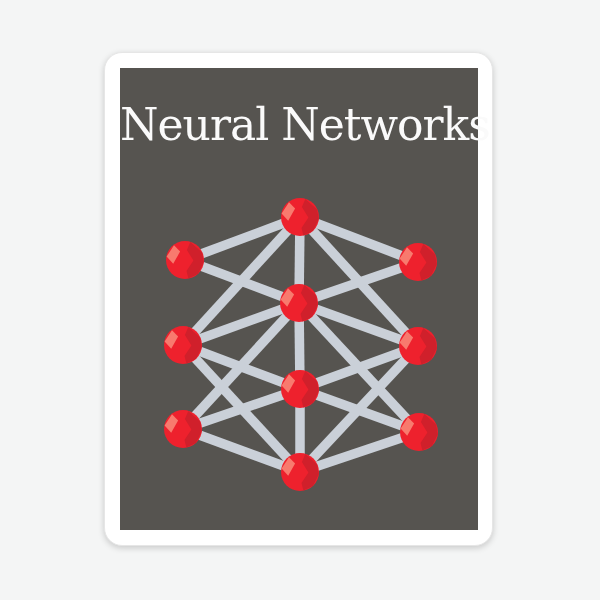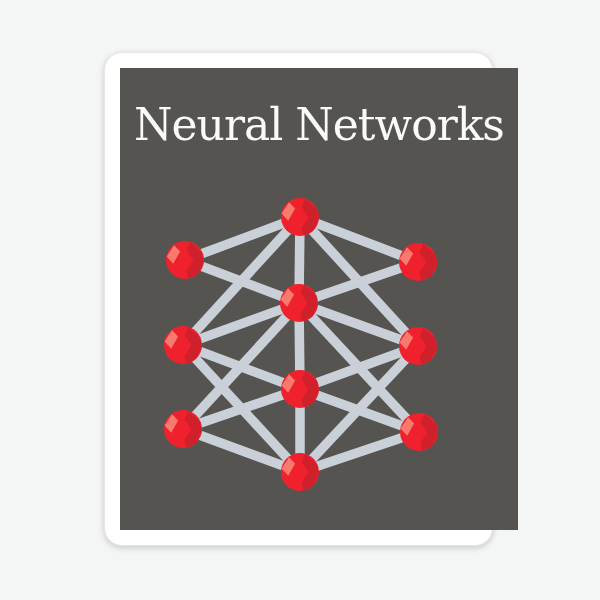--- a/index.html
+++ b/index.html
@@ -28,21 +28,20 @@
     box-shadow: 0 2px 6px rgba(0,0,0,0.18);
     box-sizing: border-box;
   }
   .panel {
     position: absolute;
     left: 15px;
     top: 15px;
     width: 358px;
     height: 462px;
     background: #565450;
-    padding-left: 40px;
   }
   .title {
     position: absolute;
     top: 31px;
     left: 0;
     right: 0;
     text-align: center;
     font-family: "DejaVu Serif", serif;
     font-size: 44px;
     font-weight: 400;

